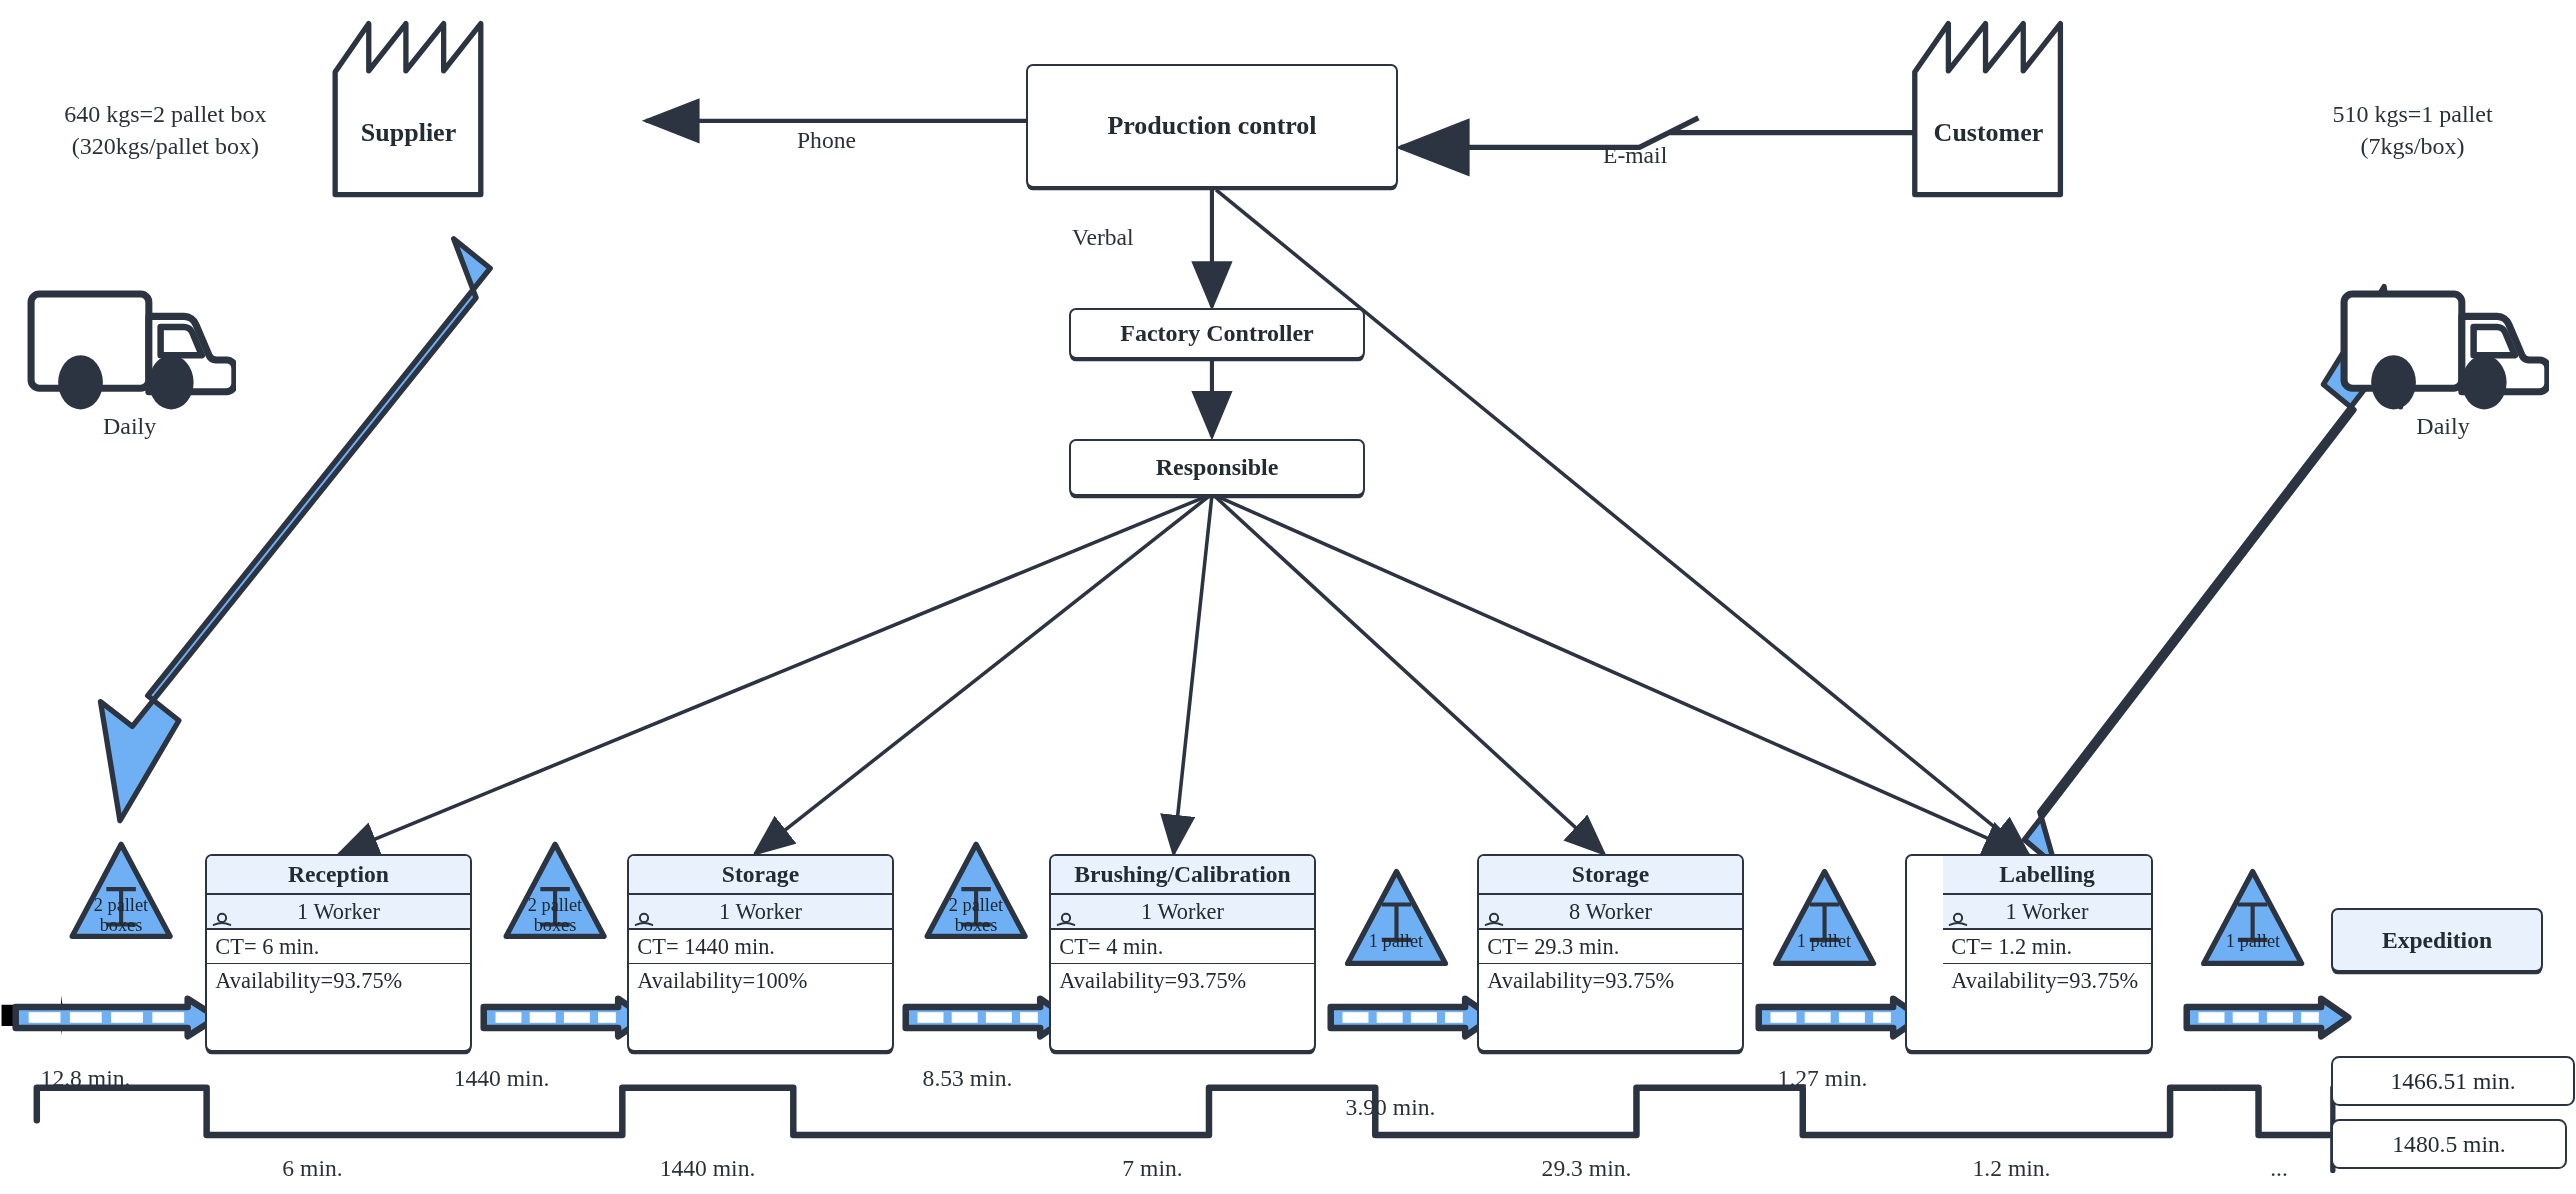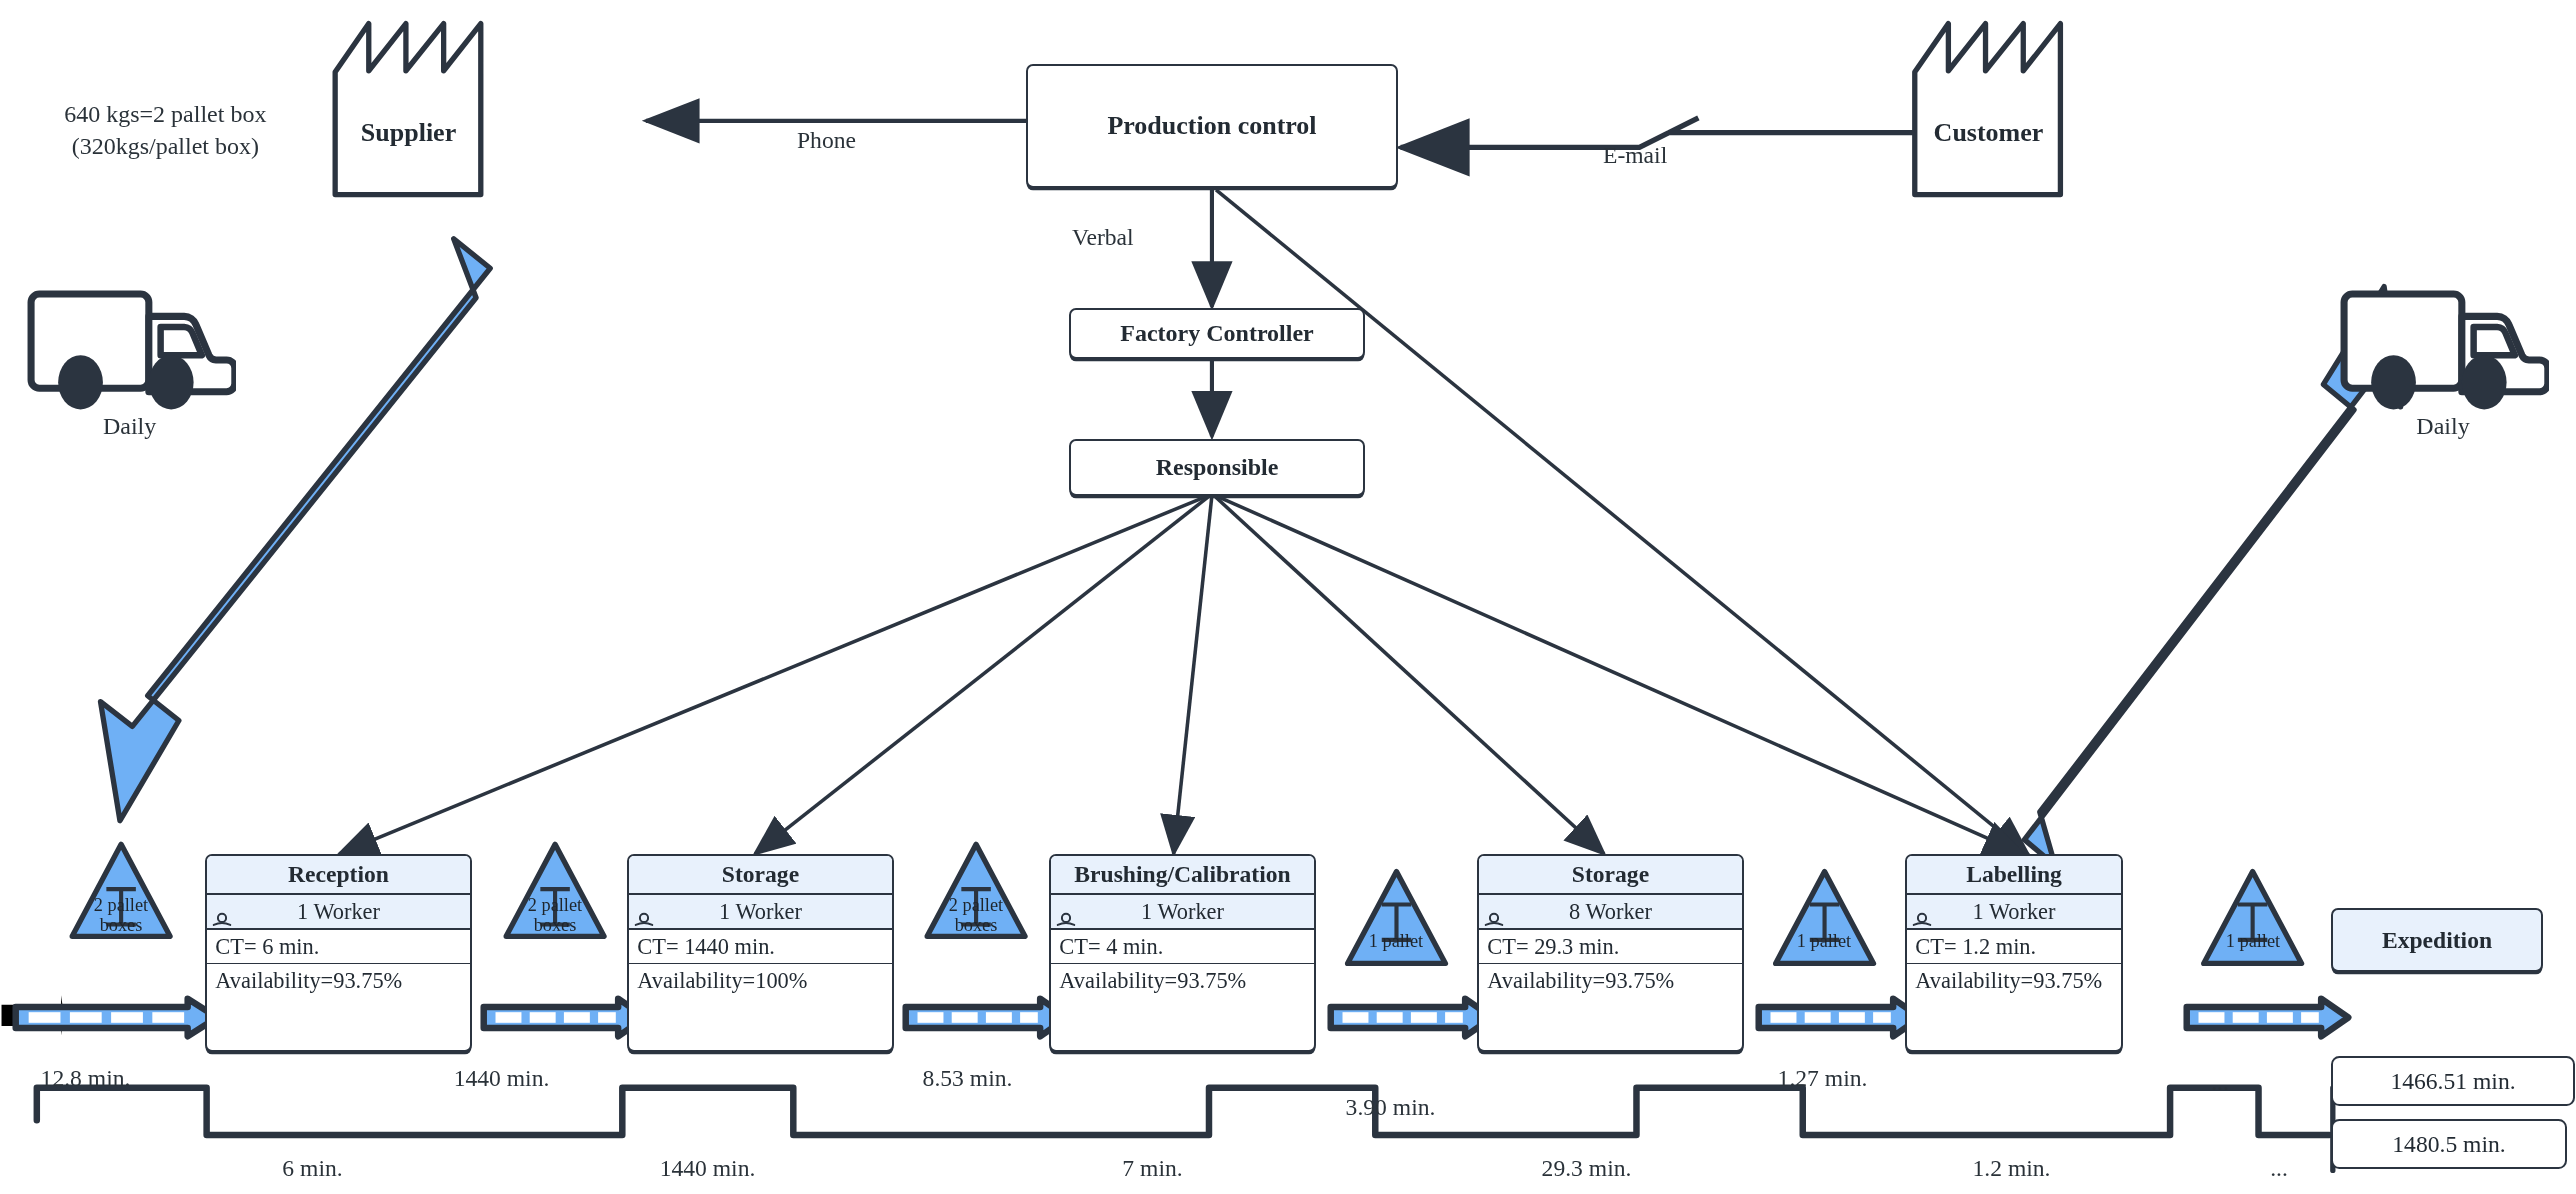--- a/index.html
+++ b/index.html
@@ -183,20 +183,24 @@
           <rect x="144" y="29" width="44" height="18"></rect>
           <rect x="202" y="29" width="30" height="18"></rect>
         </g>
     </svg>
   </div>
 
   <div class="abs note" style="left:11.8px;top:99px;width:307px;">
     <div>640 kgs=2 pallet box</div>
     <div>(320kgs/pallet box)</div>
   </div>
+  <div class="abs note" style="left:2259px;top:99px;width:307px;">
+    <div>510 kgs=1 pallet</div>
+    <div>(7kgs/box)</div>
+  </div>
 
   <div class="abs" style="left:335px;top:118px;width:147px;text-align:center;font-weight:bold;font-size:26px;">Supplier</div>
   <div class="abs" style="left:1915px;top:118px;width:147px;text-align:center;font-weight:bold;font-size:26px;">Customer</div>
 
   <div class="abs" style="left:23.6px;top:282px;">
     <svg width="212" height="130" viewBox="0 0 360 220">
       <rect x="12" y="20" width="200" height="160" rx="14" fill="#fff" stroke="#2b3440" stroke-width="12"></rect>
       <path d="M212,58 h60 a22,22 0 0 1 20,14 l22,52 a14,14 0 0 0 12,8 h18 a14,14 0 0 1 14,14 v26 a14,14 0 0 1 -14,14 h-132 Z" fill="#fff" stroke="#2b3440" stroke-width="12" stroke-linejoin="round"></path>
       <path d="M232,76 h40 a16,16 0 0 1 14,10 l16,38 h-70 Z" fill="#fff" stroke="#2b3440" stroke-width="11" stroke-linejoin="round"></path>
       <ellipse cx="96" cy="170" rx="38" ry="46" fill="#2b3440"></ellipse>
@@ -303,21 +307,21 @@
       <svg class="wicon" viewBox="0 0 34 26">
         <circle cx="17" cy="10" r="7" fill="none" stroke="#2b3440" stroke-width="3.4"></circle>
         <path d="M3,22 q14,-7 28,0" fill="none" stroke="#2b3440" stroke-width="3.4" stroke-linecap="round"></path>
       </svg>
       <span>8 Worker</span>
     </div>
     <div class="row">CT= 29.3 min.</div>
     <div class="row last">Availability=93.75%</div>
   </div>
 
-  <div class="abs proc" style="left:1905px;top:854px;width:218px;height:198px;">
+  <div class="abs proc" style="left:1905px;top:854px;width:248px;height:198px;padding-left:36px;">
     <div class="title">Labelling</div>
     <div class="worker">
       <svg class="wicon" viewBox="0 0 34 26">
         <circle cx="17" cy="10" r="7" fill="none" stroke="#2b3440" stroke-width="3.4"></circle>
         <path d="M3,22 q14,-7 28,0" fill="none" stroke="#2b3440" stroke-width="3.4" stroke-linecap="round"></path>
       </svg>
       <span>1 Worker</span>
     </div>
     <div class="row">CT= 1.2 min.</div>
     <div class="row last">Availability=93.75%</div>

